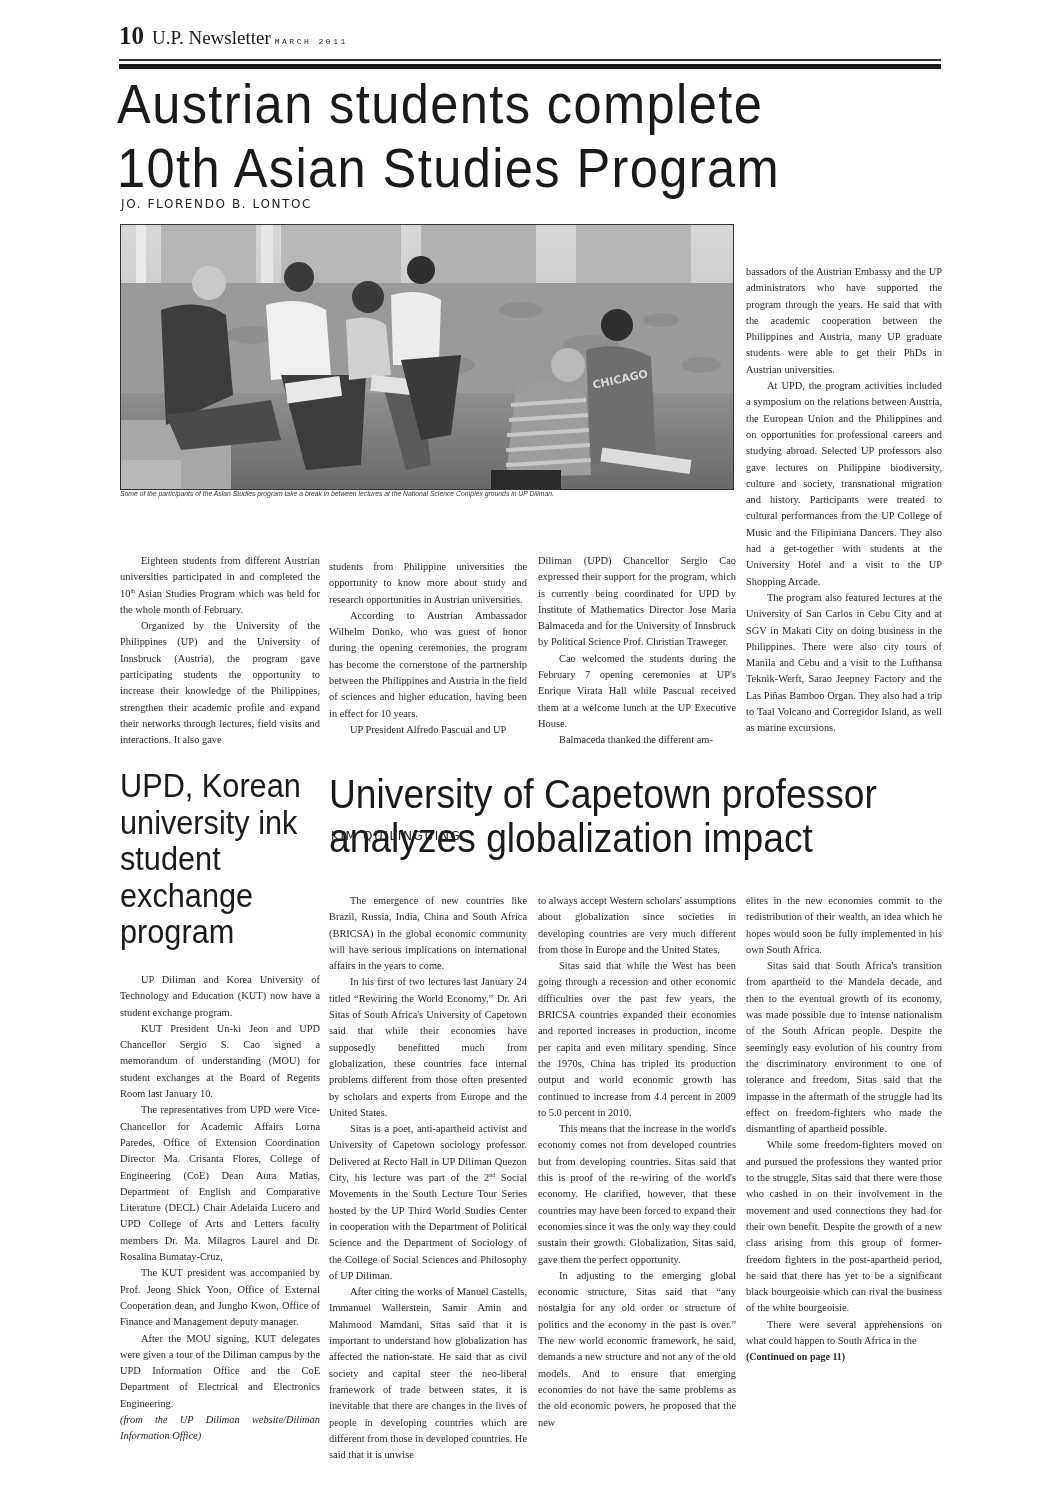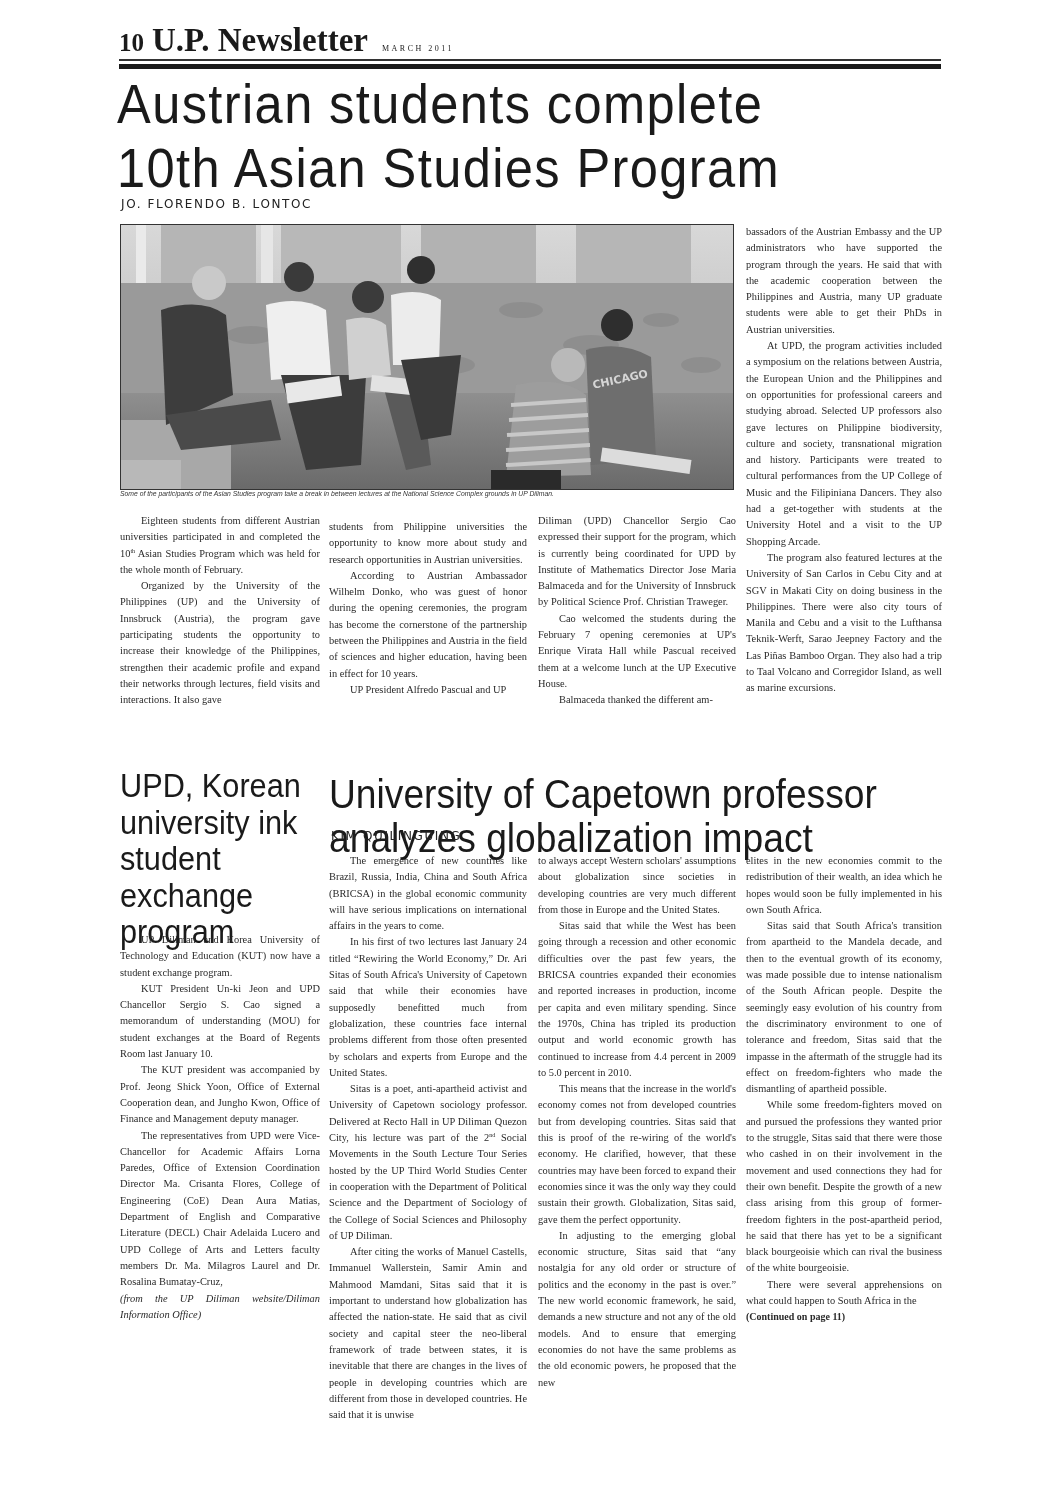--- a/index.html
+++ b/index.html
@@ -1,35 +1,35 @@
 <!DOCTYPE html>
 <html><head>
 <meta charset="utf-8">
 <style>
   html, body { margin: 0; padding: 0; background: #ffffff; }
   body { width: 1060px; height: 1500px; position: relative; overflow: hidden; color: #1a1a1a; }
   .page { position: absolute; left: 0; top: 0; width: 1060px; height: 1500px; }
 
   .masthead { position: absolute; left: 119px; top: 22px; width: 822px; height: 30px; display: flex; align-items: baseline; }
   .masthead .num { font-family: "Liberation Serif", serif; font-weight: bold; font-size: 25px; margin-right: 8px; }
-  .masthead .title { font-family: "Liberation Serif", serif; font-size: 33px; font-weight: bold; }
-  .masthead .date { font-family: Liberation Serif, serif; font-size: 8px; letter-spacing: 2.5px; margin-left: 14px; }
+  .masthead .title { font-family: "Liberation Serif", serif; font-size: 19px; }
+  .masthead .date { font-family: Liberation Mono, monospace; font-size: 8px; letter-spacing: 2.5px; margin-left: 4px; }
   .rule-thin { position: absolute; left: 119px; top: 59px; width: 822px; height: 2px; background: #333; }
   .rule-thick { position: absolute; left: 119px; top: 64px; width: 822px; height: 5px; background: #1a1a1a; }
 
   .headline { font-family: "Liberation Sans", sans-serif; font-weight: normal; color: #1a1a1a; margin: 0; }
   .h1 { position: absolute; left: 117px; top: 72px; width: 830px; font-size: 55px; line-height: 64px; letter-spacing: 1.5px; transform: scaleX(0.92); transform-origin: left top; white-space: nowrap; }
   .byline { font-family: "DejaVu Sans", sans-serif; font-size: 12px; letter-spacing: 1.6px; color: #222; text-transform: uppercase; }
   .byline1 { position: absolute; left: 121px; top: 197px; }
 
   .photo { position: absolute; left: 120px; top: 224px; width: 612px; height: 264px; background: #8a8a8a; overflow: hidden; border: 1px solid #333; }
   .photo svg { display: block; }
   .caption { position: absolute; left: 120px; top: 490px; width: 620px; font-family: "Liberation Sans", sans-serif; font-style: italic; font-size: 6.8px; color: #333; white-space: nowrap; }
 
-  .col { position: absolute; font-family: "Liberation Serif", serif; font-size: 10.4px; line-height: 16.3px; color: #2a2a2a; text-align: justify; }
+  .col { position: absolute; font-family: "Liberation Serif", serif; font-size: 10.4px; line-height: 16.3px; color: #2a2a2a; text-align: justify; margin-top: 40px; }
   .col p { margin: 0; text-indent: 21px; }
   .col p.noindent { text-indent: 0; }
   .col sup { font-size: 6px; vertical-align: 4px; line-height: 0; }
 
   .h2side { position: absolute; left: 120px; top: 768px; width: 200px; font-size: 33px; line-height: 36.5px; transform: scaleX(0.93); transform-origin: left top; }
   .h2main { position: absolute; left: 329px; top: 772px; width: 640px; font-size: 40px; line-height: 44px; transform: scaleX(0.93); transform-origin: left top; white-space: nowrap; }
   .byline2 { position: absolute; left: 331px; top: 829px; }
 
   .continued { font-weight: bold; font-size: 10px; text-indent: 0 !important; }
   .italic { font-style: italic; }
@@ -154,22 +154,23 @@
     <span>UPD, Korean</span><br>
     <span>university ink</span><br>
     <span>student</span><br>
     <span>exchange</span><br>
     <span>program</span>
   </h2>
 
   <div class="col" style="left:120px; top:932px; width:200px;">
     <p>UP Diliman and Korea University of Technology and Education (KUT) now have a student exchange program.</p>
     <p>KUT President Un-ki Jeon and UPD Chancellor Sergio S. Cao signed a memorandum of understanding (MOU) for student exchanges at the Board of Regents Room last January 10.</p>
+    <p>The representatives from UPD were Vice-Chancellor for Academic Affairs Lorna Paredes, Office of Extension Coordination Director Ma. Crisanta Flores, College of Engineering (CoE) Dean Aura Matias, Department of English and Comparative Literature (DECL) Chair Adelaida Lucero and UPD College of Arts and Letters faculty members Dr. Ma. Milagros Laurel and Dr. Rosalina Bumatay-Cruz,</p>
     <p>The KUT president was accompanied by Prof. Jeong Shick Yoon, Office of External Cooperation dean, and Jungho Kwon, Office of Finance and Management deputy manager.</p>
-    <p>The representatives from UPD were Vice-Chancellor for Academic Affairs Lorna Paredes, Office of Extension Coordination Director Ma. Crisanta Flores, College of Engineering (CoE) Dean Aura Matias, Department of English and Comparative Literature (DECL) Chair Adelaida Lucero and UPD College of Arts and Letters faculty members Dr. Ma. Milagros Laurel and Dr. Rosalina Bumatay-Cruz,</p>
+    <p>After the MOU signing, KUT delegates were given a tour of the Diliman campus by the UPD Information Office and the CoE Department of Electrical and Electronics Engineering.</p>
     <p class="noindent italic">(from the UP Diliman website/Diliman Information Office)</p>
   </div>
 
   <h2 class="headline h2main">
     <span>University of Capetown professor</span><br>
     <span>analyzes globalization impact</span>
   </h2>
   <div class="byline byline2">KIM QUILINGUING</div>
 
   <div class="col" style="left:329px; top:853px; width:198px;">

